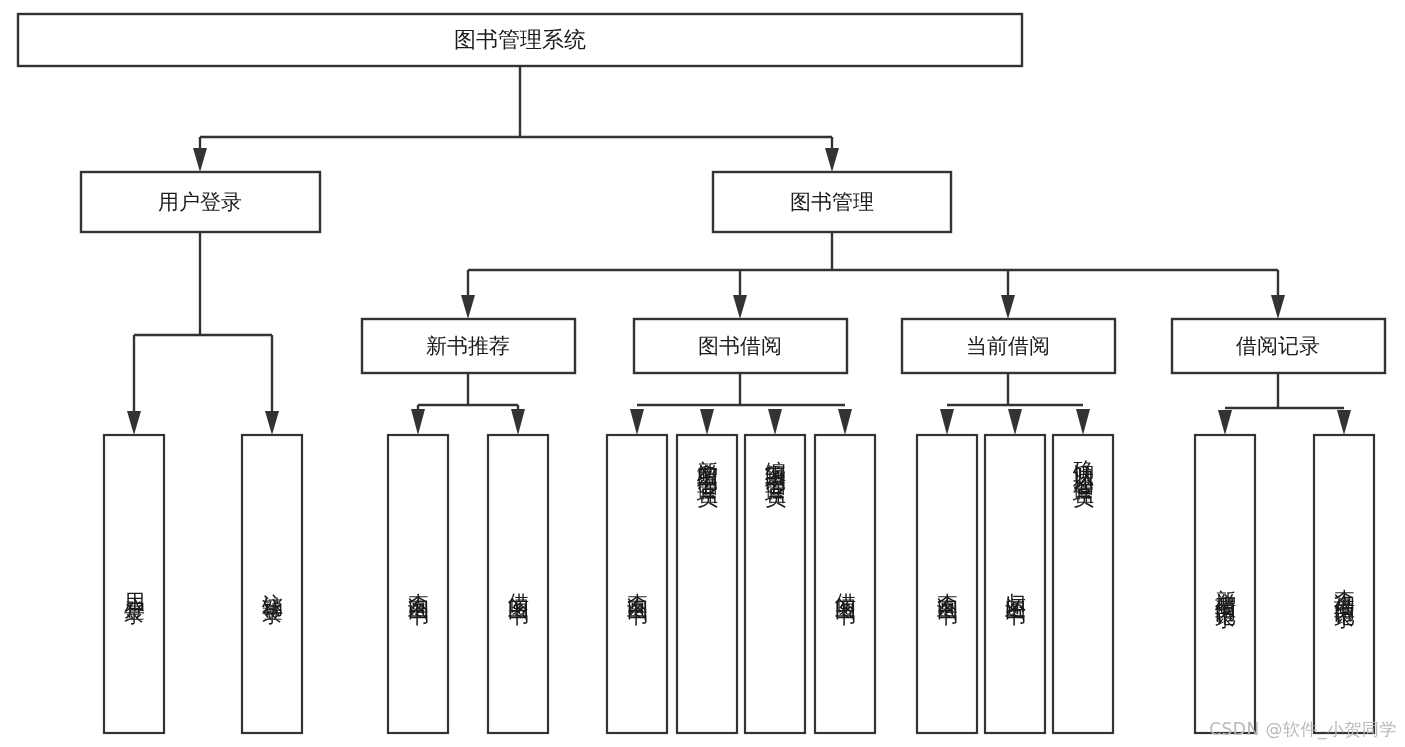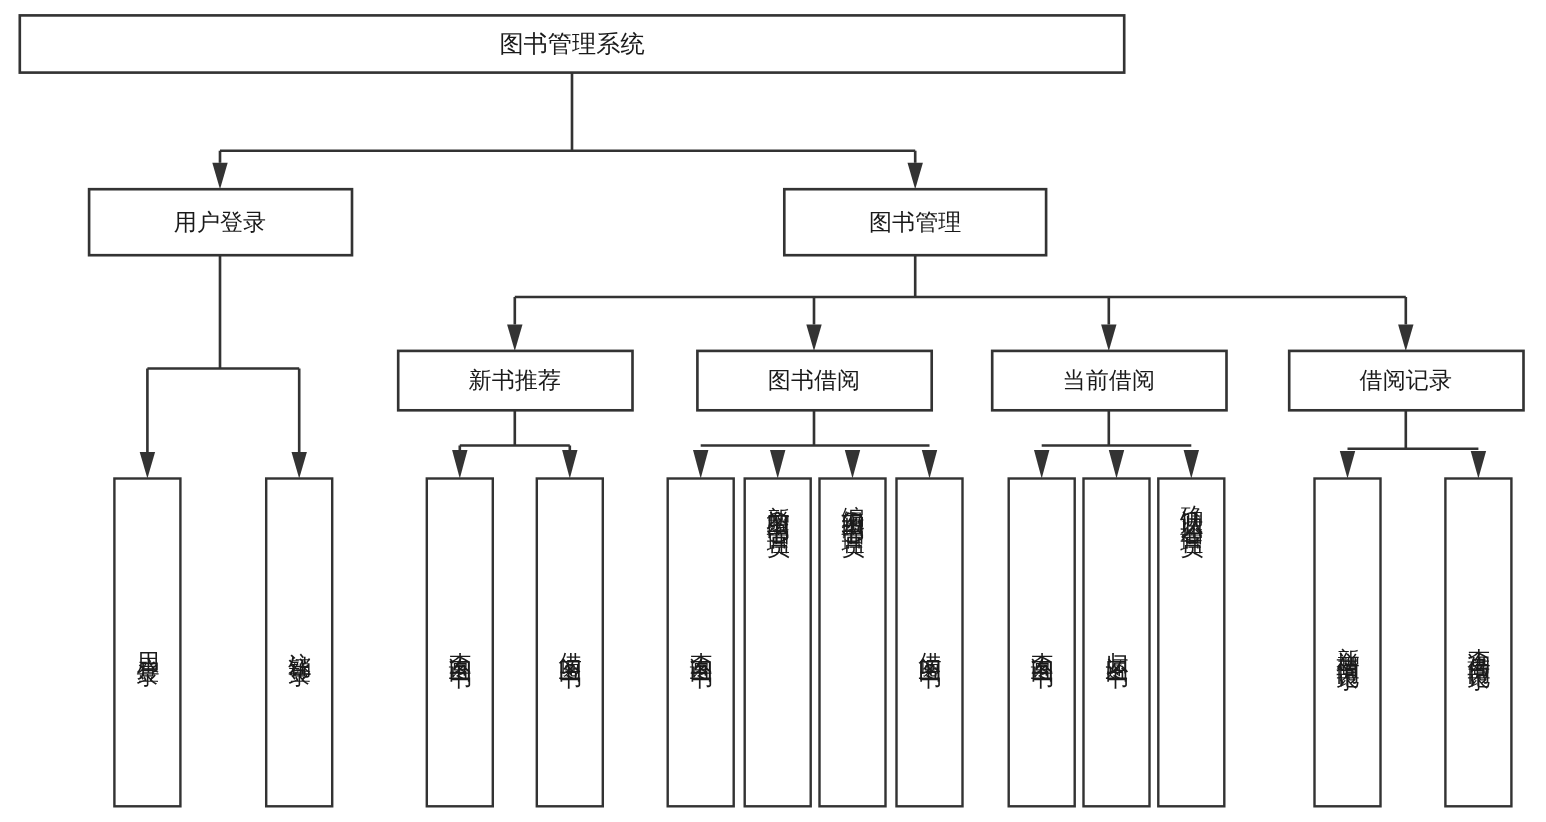--- a/index.html
+++ b/index.html
@@ -245,14 +245,15 @@
     <span class="vlabel-text">确认归还（管理员）</span>
   </div>
 
   <div class="vlabel-wrap" style="left:1195px; top:435px; width:60px; height:298px;">
     <span class="vlabel-text">新增借阅记录</span>
   </div>
   <div class="vlabel-wrap" style="left:1314px; top:435px; width:60px; height:298px;">
     <span class="vlabel-text">查询借阅记录</span>
   </div>
 
+  <div class="watermark">CSDN @软件_小贺同学</div>
 
 </div>
 
 </body></html>

